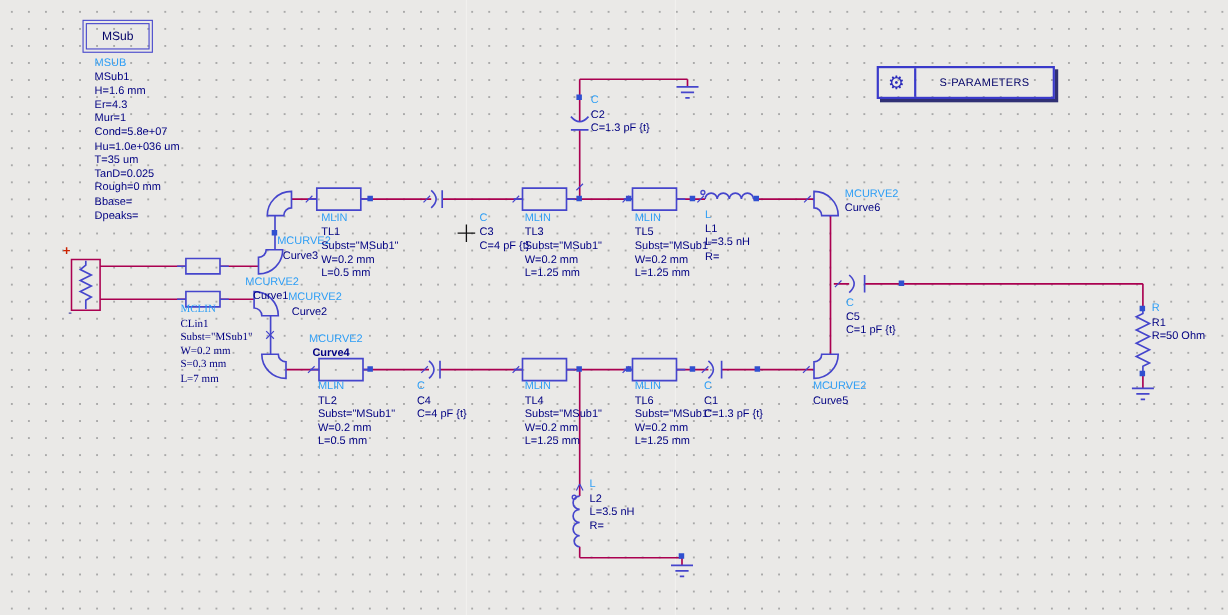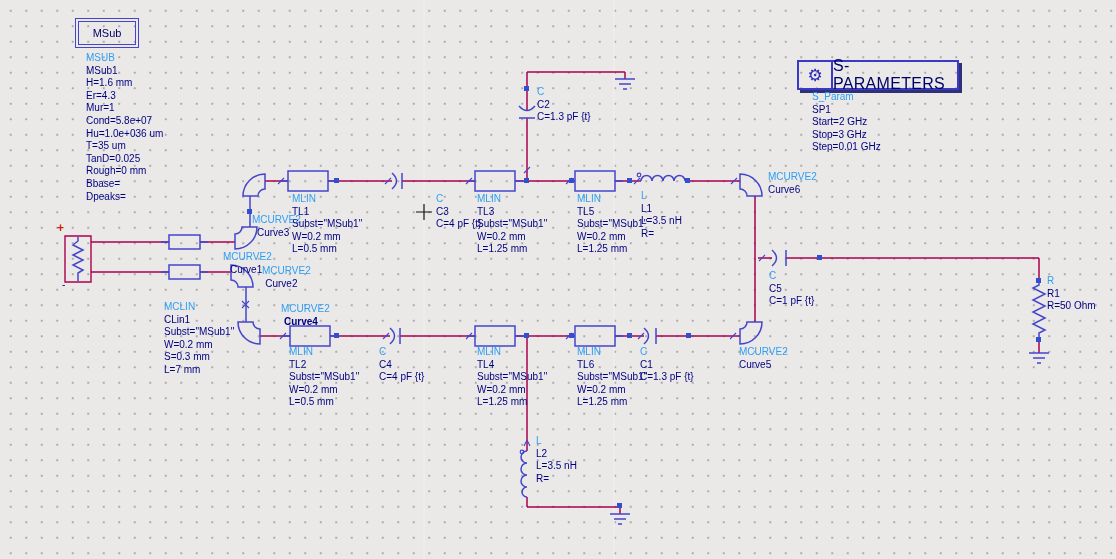--- a/index.html
+++ b/index.html
@@ -32,21 +32,21 @@
     left:797px;top:60px;width:158px;height:26px;
     border:2px solid #3A3ACA;box-shadow:3px 3px 0 rgba(15,15,95,0.85);
     display:flex;align-items:stretch;background:transparent;position:absolute;
   }
   #sparams-icon{
     width:32px;display:flex;align-items:center;justify-content:center;
     border-right:2px solid #3A3ACA;font-size:17px;color:#2A2ABB;line-height:1;
   }
   #sparams-label{
     flex:1;display:flex;align-items:center;justify-content:center;
-    font-size:16px;color:var(--title,#000066);letter-spacing:0.3px;
+    font-size:10px;color:var(--title,#000066);letter-spacing:0.3px;
   }
 </style>
 </head>
 <body>
 
 <svg id="schematic" width="1116" height="559" viewBox="0 0 1116 559" xmlns="http://www.w3.org/2000/svg">
 
   <path d="M424,0 V559 M614,0 V559" stroke="#F2F1EF" stroke-width="1" fill="none"></path>
 
   <path fill="none" style="stroke:var(--wire)" stroke-width="1.5" d="M265,181 H288 M328,181 H392 M402,181 H475 M515,181 H575 M615,181 H641 M685,181 H740
@@ -123,35 +123,34 @@
 
 <div id="sparams-box">
   <div id="sparams-icon">⚙</div>
   <div id="sparams-label">S-PARAMETERS</div>
 </div>
 
 <div id="labels-layer">
     <div class="lbl" style="left: 86px; top: 52px;"><div class="ln type">MSUB</div><div class="ln param">MSub1</div><div class="ln param">H=1.6 mm</div><div class="ln param">Er=4.3</div><div class="ln param">Mur=1</div><div class="ln param">Cond=5.8e+07</div><div class="ln param">Hu=1.0e+036 um</div><div class="ln param">T=35 um</div><div class="ln param">TanD=0.025</div><div class="ln param">Rough=0 mm</div><div class="ln param">Bbase=</div><div class="ln param">Dpeaks=</div></div>
     <div class="lbl" style="left: 57px; top: 222px;"><div class="ln plus">+</div></div>
     <div class="lbl" style="left: 62px; top: 279px;"><div class="ln param">-</div></div>
-    <div class="lbl" style="left: 164px; top: 301px;"><div class="ln type">MCLIN</div><div class="ln param">CLin1</div><div class="ln param">Subst="MSub1"</div><div class="ln param">W=0.2 mm</div><div class="ln param">S=0.3 mm</div><div class="ln param">L=7 mm</div></div>
+    <div class="lbl" style="left: 164px; top: 276px; font-family: Liberation Serif, serif;"><div class="ln type">MCLIN</div><div class="ln param">CLin1</div><div class="ln param">Subst="MSub1"</div><div class="ln param">W=0.2 mm</div><div class="ln param">S=0.3 mm</div><div class="ln param">L=7 mm</div></div>
     <div class="lbl" style="left: 252px; top: 214px;"><div class="ln type">MCURVE2</div><div class="ln param" style="margin-left: 5px;">Curve3</div></div>
     <div class="lbl" style="left: 223px; top: 251px;"><div class="ln type">MCURVE2</div><div class="ln param" style="margin-left: 7px;">Curve1</div></div>
     <div class="lbl" style="left: 262px; top: 265px;"><div class="ln type">MCURVE2</div><div class="ln param" style="margin-left: -10px; text-align: center;">Curve2</div></div>
     <div class="lbl" style="left: 281px; top: 303px;"><div class="ln type">MCURVE2</div><div class="ln param" style="margin-left: 3px; font-weight: bold;">Curve4</div></div>
     <div class="lbl" style="left: 292px; top: 193px;"><div class="ln type">MLIN</div><div class="ln param">TL1</div><div class="ln param">Subst="MSub1"</div><div class="ln param">W=0.2 mm</div><div class="ln param">L=0.5 mm</div></div>
     <div class="lbl" style="left: 436px; top: 193px;"><div class="ln type">C</div><div class="ln param">C3</div><div class="ln param">C=4 pF {t}</div></div>
     <div class="lbl" style="left: 477px; top: 193px;"><div class="ln type">MLIN</div><div class="ln param">TL3</div><div class="ln param">Subst="MSub1"</div><div class="ln param">W=0.2 mm</div><div class="ln param">L=1.25 mm</div></div>
     <div class="lbl" style="left: 577px; top: 193px;"><div class="ln type">MLIN</div><div class="ln param">TL5</div><div class="ln param">Subst="MSub1"</div><div class="ln param">W=0.2 mm</div><div class="ln param">L=1.25 mm</div></div>
     <div class="lbl" style="left: 641px; top: 190px;"><div class="ln type">L</div><div class="ln param">L1</div><div class="ln param">L=3.5 nH</div><div class="ln param">R=</div></div>
     <div class="lbl" style="left: 537px; top: 86px;"><div class="ln type">C</div><div class="ln param">C2</div><div class="ln param">C=1.3 pF {t}</div></div>
     <div class="lbl" style="left: 768px; top: 171px;"><div class="ln type">MCURVE2</div><div class="ln param">Curve6</div></div>
     <div class="lbl" style="left: 769px; top: 270px;"><div class="ln type">C</div><div class="ln param">C5</div><div class="ln param">C=1 pF {t}</div></div>
     <div class="lbl" style="left: 1047px; top: 275px;"><div class="ln type">R</div><div class="ln param">R1</div><div class="ln param">R=50 Ohm</div></div>
     <div class="lbl" style="left: 739px; top: 346px;"><div class="ln type">MCURVE2</div><div class="ln param">Curve5</div></div>
     <div class="lbl" style="left: 289px; top: 346px;"><div class="ln type">MLIN</div><div class="ln param">TL2</div><div class="ln param">Subst="MSub1"</div><div class="ln param">W=0.2 mm</div><div class="ln param">L=0.5 mm</div></div>
     <div class="lbl" style="left: 379px; top: 346px;"><div class="ln type">C</div><div class="ln param">C4</div><div class="ln param">C=4 pF {t}</div></div>
     <div class="lbl" style="left: 477px; top: 346px;"><div class="ln type">MLIN</div><div class="ln param">TL4</div><div class="ln param">Subst="MSub1"</div><div class="ln param">W=0.2 mm</div><div class="ln param">L=1.25 mm</div></div>
     <div class="lbl" style="left: 577px; top: 346px;"><div class="ln type">MLIN</div><div class="ln param">TL6</div><div class="ln param">Subst="MSub1"</div><div class="ln param">W=0.2 mm</div><div class="ln param">L=1.25 mm</div></div>
     <div class="lbl" style="left: 640px; top: 346px;"><div class="ln type">C</div><div class="ln param">C1</div><div class="ln param">C=1.3 pF {t}</div></div>
     <div class="lbl" style="left: 536px; top: 435px;"><div class="ln type">L</div><div class="ln param">L2</div><div class="ln param">L=3.5 nH</div><div class="ln param">R=</div></div>
-    <div class="lbl" style="left: 812px; top: 91px;"><div class="ln type">S_Param</div><div class="ln param">SP1</div><div class="ln param">Start=2 GHz</div><div class="ln param">Stop=3 GHz</div><div class="ln param">Step=0.01 GHz</div></div>
   </div>
 
 </body></html>

